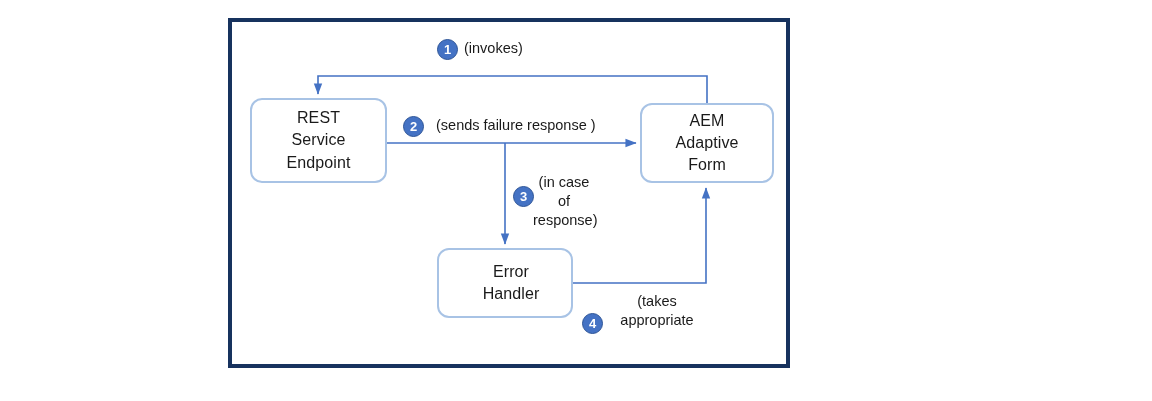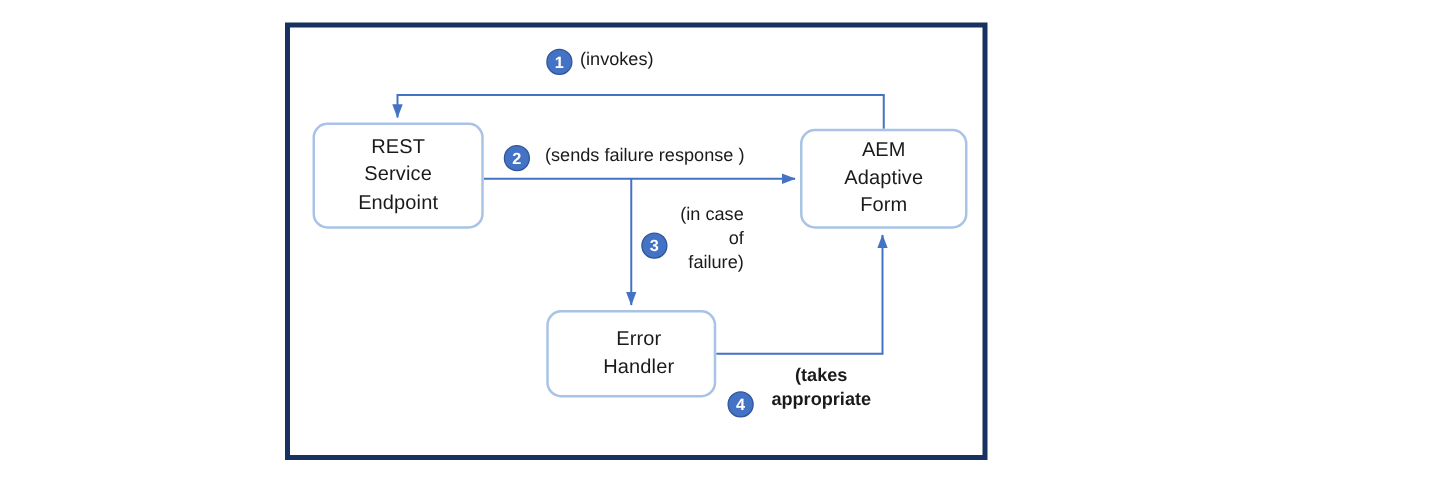--- a/index.html
+++ b/index.html
@@ -108,29 +108,27 @@
     z-index: 5;
   }
   .edge-label.multiline {
     white-space: normal;
     text-align: center;
   }
   #label-1 { left: 464px; top: 39px; }
   #label-2 { left: 436px; top: 116px; }
   #label-3 {
     left: 533px;
-    top: 163px;
+    top: 173px;
     width: 62px;
-    text-align: right;
   }
   #label-4 {
     left: 607px;
     top: 292px;
     width: 100px;
-    font-weight: bold;
   }
 </style>
 </head>
 <body>
 
 <div id="canvas">
 
   <div class="frame"></div>
 
   <svg id="connectors" viewBox="0 0 1152 401" xmlns="http://www.w3.org/2000/svg">
@@ -179,21 +177,21 @@
     <span>4</span>
   </div>
 
   <div class="edge-label" id="label-1">(invokes)</div>
 
   <div class="edge-label" id="label-2">(sends failure response )</div>
 
   <div class="edge-label multiline" id="label-3">
     <div>(in case</div>
     <div>of</div>
-    <div>failure)</div>
+    <div>response)</div>
   </div>
 
   <div class="edge-label multiline" id="label-4">
     <div>(takes</div>
     <div>appropriate</div>
   </div>
 
 </div>
 
 </body></html>

